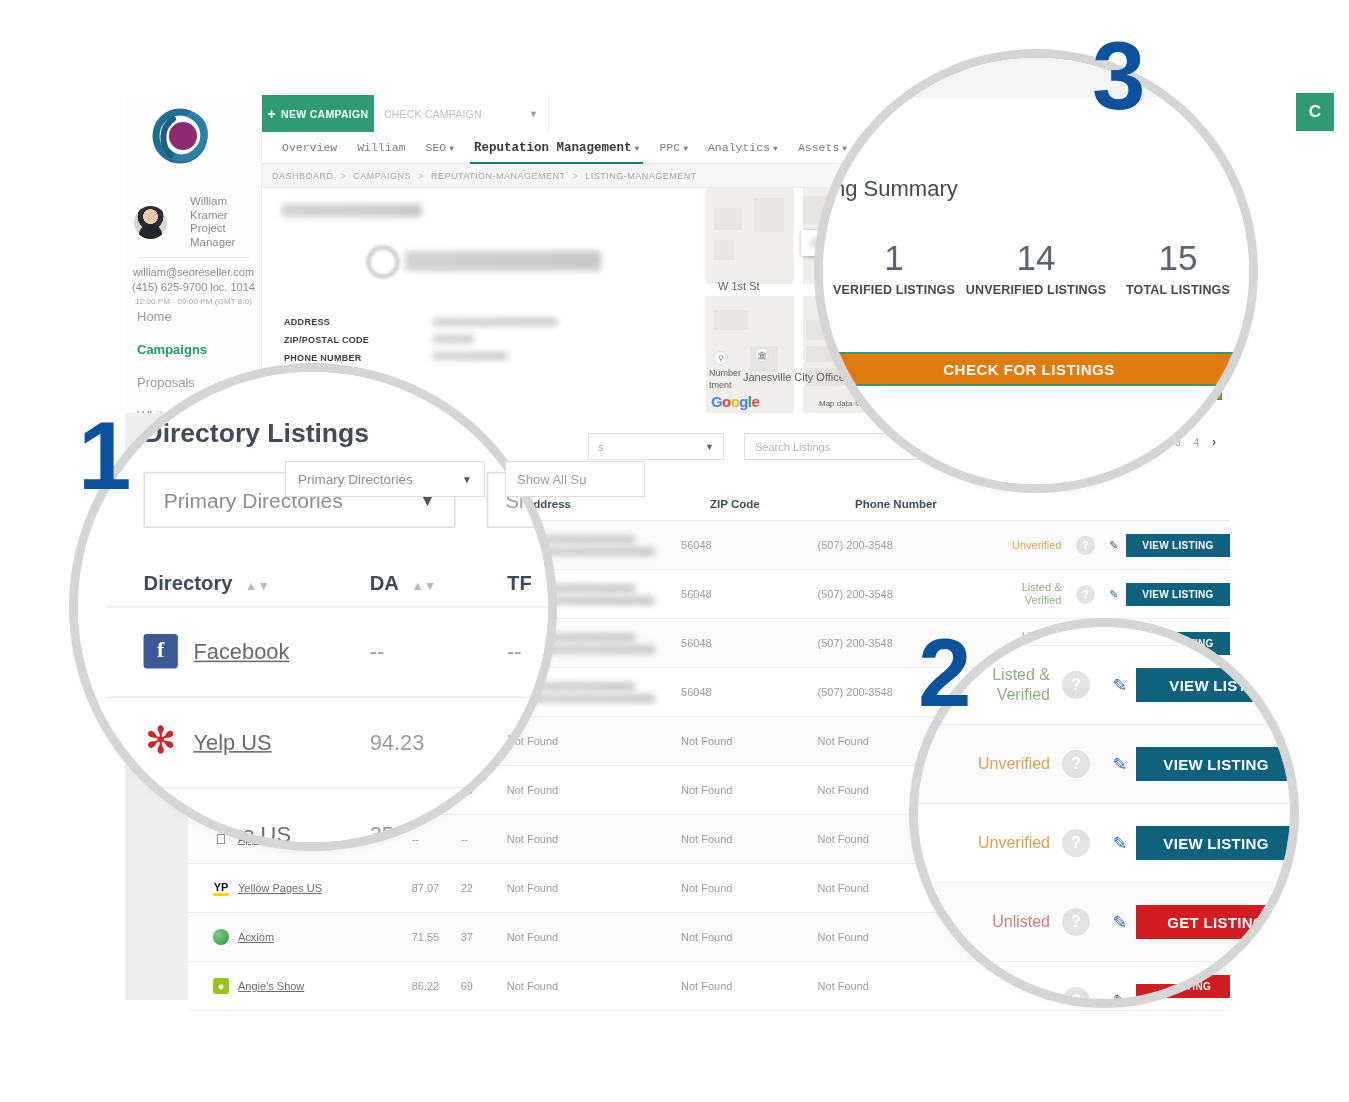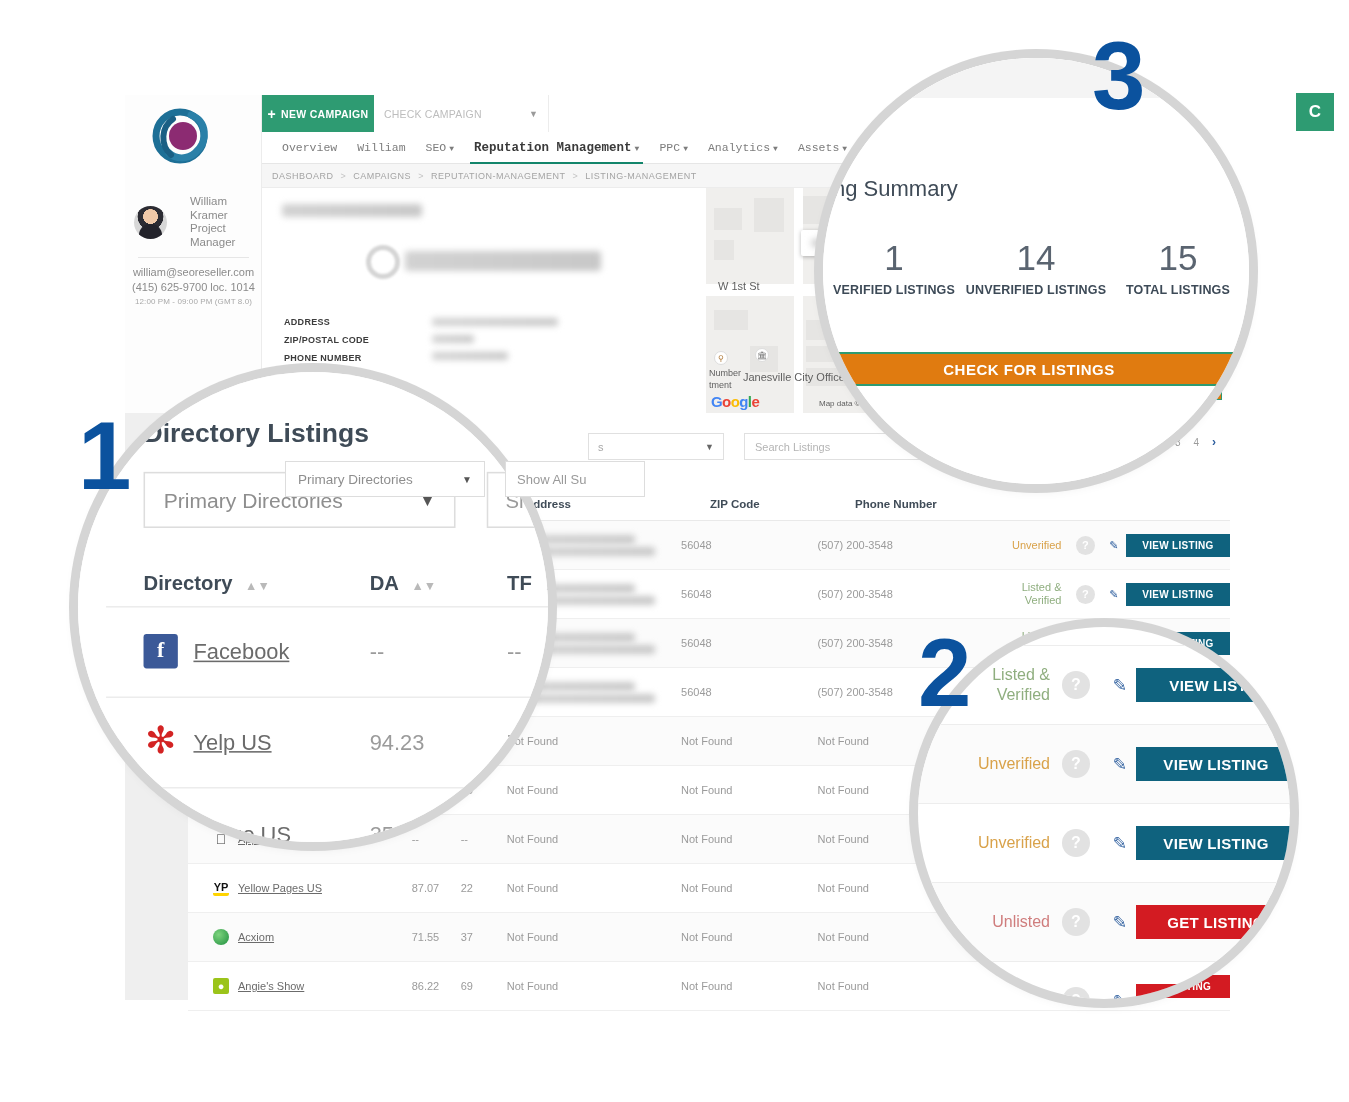--- a/index.html
+++ b/index.html
@@ -240,20 +240,26 @@
             <div class="prof-name">William Kramer</div>
             <div class="prof-name">Project Manager</div>
           </div>
         </div>
         <div class="prof-sep"></div>
         <div class="prof-meta">william@seoreseller.com</div>
         <div class="prof-meta">(415) 625-9700 loc. 1014</div>
         <div class="prof-hours">12:00 PM - 09:00 PM (GMT 8.0)</div>
       </div>
 
+      <div class="nav">
+        <a href="#">Home</a>
+        <a href="#" class="active">Campaigns</a>
+        <a href="#">Proposals</a>
+        <a href="#">White L</a>
+      </div>
     </div>
 
     <div class="topbar">
       <div class="topbar-fill"></div>
       <div class="newcamp">
         <span class="plus">+</span>
         <span>NEW CAMPAIGN</span>
       </div>
       <div class="searchcamp">
         <span>CHECK CAMPAIGN</span>

